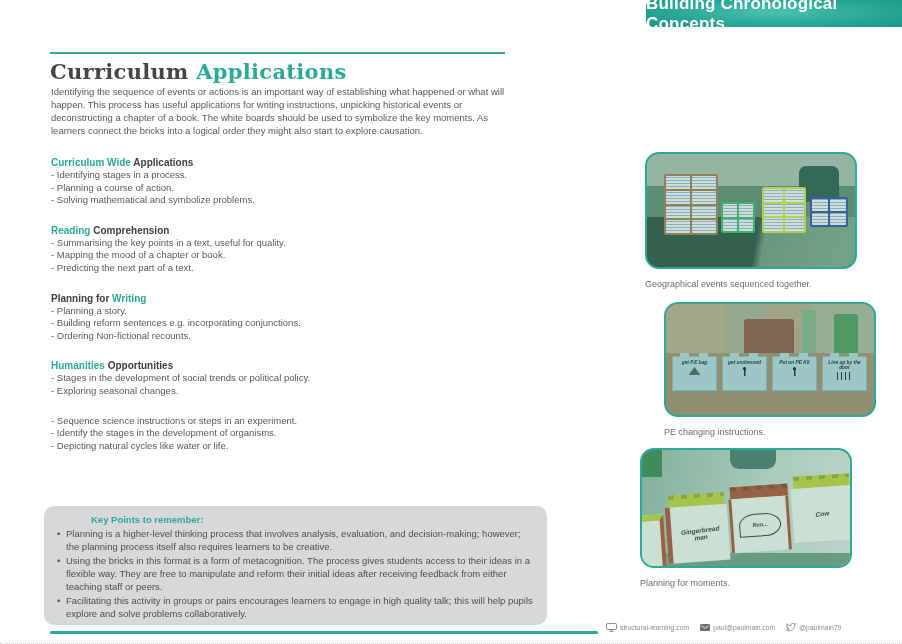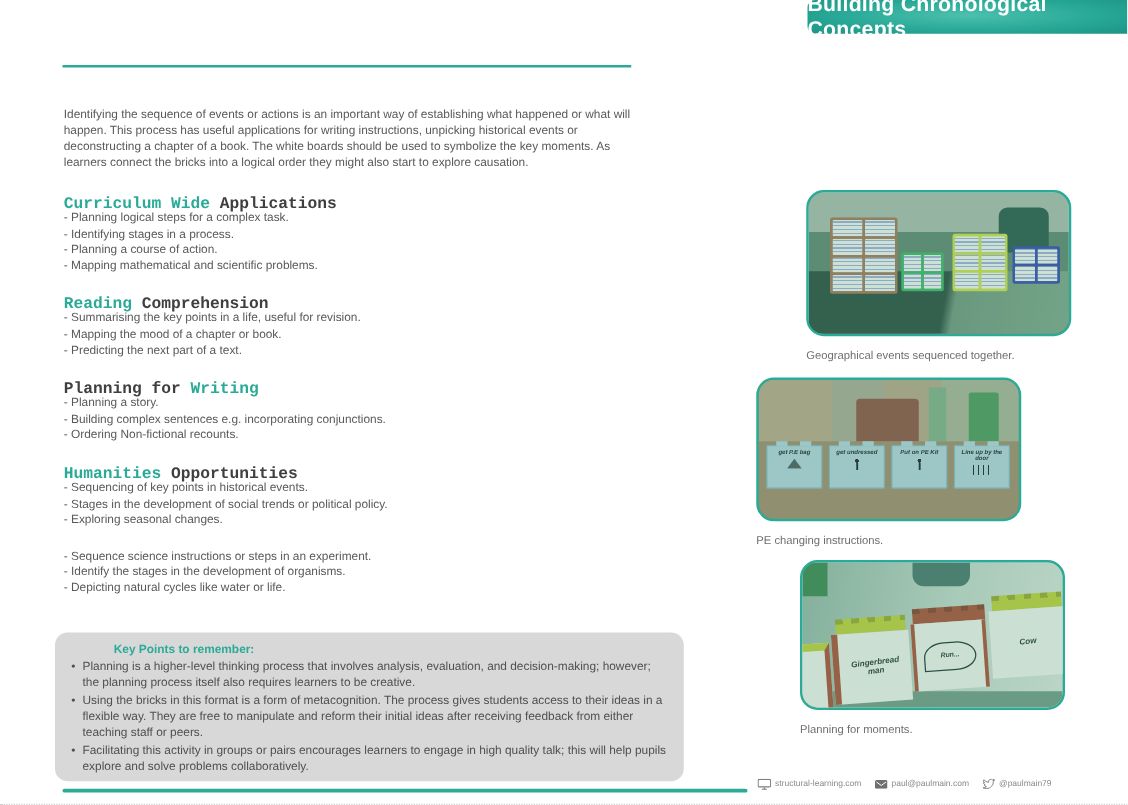--- a/index.html
+++ b/index.html
@@ -19,21 +19,21 @@
   .title-rule { position:absolute; left:50px; top:52px; width:455px; height:2px; background:#2baa97; }
   .subtitle { position:absolute; left:50px; top:59px; font-family:"DejaVu Serif", serif;
               font-size:21px; font-weight:bold; color:#454545; letter-spacing:.3px; }
   .accent { color:#2baa97; }
   .intro { position:absolute; left:51px; top:85px; width:460px; font-size:9.5px;
            line-height:13px; color:#595959; }
 
   
   .sections { position:absolute; left:51px; top:156px; width:470px; }
   .section { margin-bottom:17px; }
-  .section .shead { font-size:13px; font-weight:bold; color:#3f3f3f; line-height:13px;font-family:Liberation Mono, monospace; }
+  .section .shead { font-size:10px; font-weight:bold; color:#3f3f3f; line-height:13px; }
   .section .sitem { font-size:9.5px; color:#595959; line-height:12.6px; }
 
   
   .keybox { position:absolute; left:44px; top:506px; width:503px; height:119px;
             background:#d8d8d8; border-radius:10px; padding:8px 14px 0 11px; }
   .keybox .khead { font-size:9.5px; font-weight:bold; color:#2baa97; margin-bottom:2px;margin-left:36px; }
   .keybox .kitem { position:relative; font-size:9.5px; line-height:13px; color:#4f4f4f;
                    padding-left:11px; margin-bottom:1px; }
   .keybox .kitem::before { content:"\2022"; position:absolute; left:2px; top:0; color:#4f4f4f; }
 
@@ -41,21 +41,21 @@
               border-radius:2px; background:#2baa97; }
 
   
   .footer { position:absolute; left:606px; top:623px; display:flex; align-items:center; gap:11px; }
   .fitem { display:flex; align-items:center; gap:3px; font-size:6.8px; color:#8a8a8a; }
   .fitem svg { display:block; }
 
   
   .fig { position:absolute; width:214px; }
   .fig-1 { left:645px; top:152px; }
-  .fig-2 { left:605px; top:302px; }
+  .fig-2 { left:664px; top:302px; }
   .fig-3 { left:640px; top:448px; }
   .photo { position:relative; width:212px; border:2px solid #2baa97; border-radius:14px;
            overflow:hidden; }
   .ph-1 { height:117px; }
   .ph-2 { height:115px; }
   .ph-3 { height:120px; }
   .caption { margin-top:10px; text-align:left; font-size:9px; color:#6e6e6e; }
   .tint { position:absolute; inset:0; background:rgba(80,155,125,.16); pointer-events:none; }
 
   
@@ -126,49 +126,50 @@
 </head>
 <body>
 
 <div id="page">
 
   <div class="banner">
     <span>Building Chronological Concepts</span>
   </div>
 
   <div class="title-rule"></div>
+  <div class="subtitle">
+    <span>Curriculum </span><span class="accent">Applications</span>
+  </div>
   <div class="intro">Identifying the sequence of events or actions is an important way of establishing what happened or what will happen. This process has useful applications for writing instructions, unpicking historical events or deconstructing a chapter of a book. The white boards should be used to symbolize the key moments. As learners connect the bricks into a logical order they might also start to explore causation.</div>
 
   <div class="sections">
 
     <div class="section">
       <div class="shead"><span class="accent">Curriculum Wide </span><span>Applications</span></div>
-      <div class="sitem">- Planning logical steps for a complex task.</div>
       <div class="sitem">- Identifying stages in a process.</div>
       <div class="sitem">- Planning a course of action.</div>
-      <div class="sitem">- Mapping mathematical and scientific problems.</div>
+      <div class="sitem">- Solving mathematical and symbolize problems.</div>
     </div>
 
     <div class="section">
       <div class="shead"><span class="accent">Reading </span><span>Comprehension</span></div>
-      <div class="sitem">- Summarising the key points in a life, useful for revision.</div>
+      <div class="sitem">- Summarising the key points in a text, useful for quality.</div>
       <div class="sitem">- Mapping the mood of a chapter or book.</div>
       <div class="sitem">- Predicting the next part of a text.</div>
     </div>
 
     <div class="section">
       <div class="shead"><span>Planning for </span><span class="accent">Writing</span></div>
       <div class="sitem">- Planning a story.</div>
-      <div class="sitem">- Building complex sentences e.g. incorporating conjunctions.</div>
+      <div class="sitem">- Building reform sentences e.g. incorporating conjunctions.</div>
       <div class="sitem">- Ordering Non-fictional recounts.</div>
     </div>
 
     <div class="section">
       <div class="shead"><span class="accent">Humanities </span><span>Opportunities</span></div>
-      <div class="sitem">- Sequencing of key points in historical events.</div>
       <div class="sitem">- Stages in the development of social trends or political policy.</div>
       <div class="sitem">- Exploring seasonal changes.</div>
     </div>
 
     <div class="section">
       <div class="sitem">- Sequence science instructions or steps in an experiment.</div>
       <div class="sitem">- Identify the stages in the development of organisms.</div>
       <div class="sitem">- Depicting natural cycles like water or life.</div>
     </div>
 

